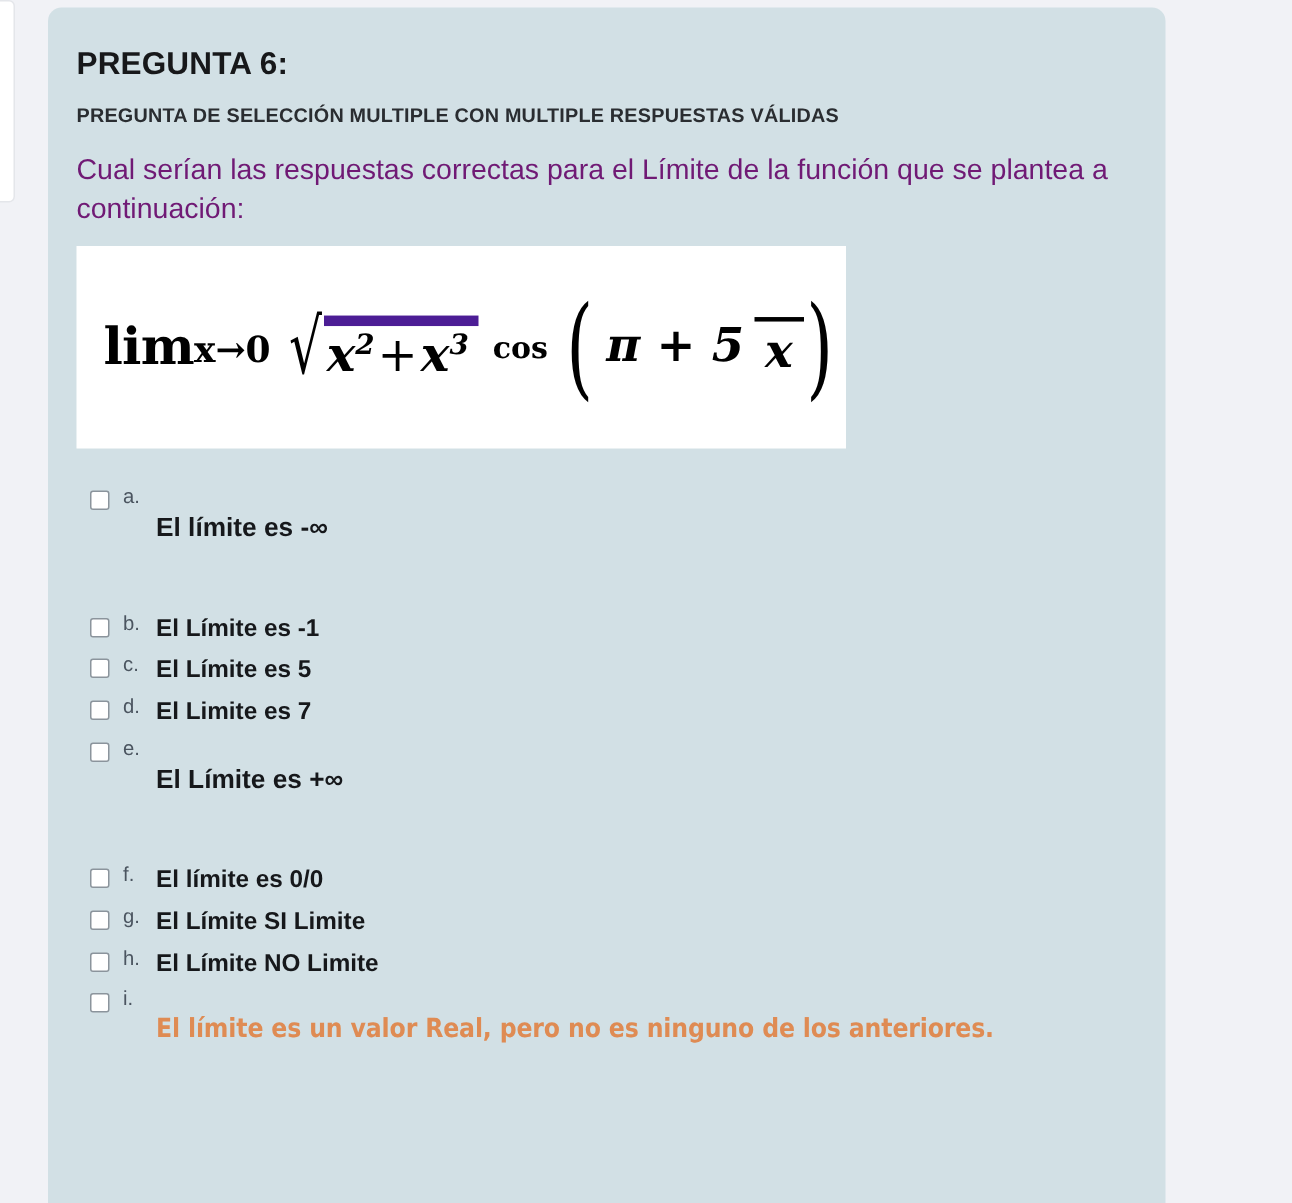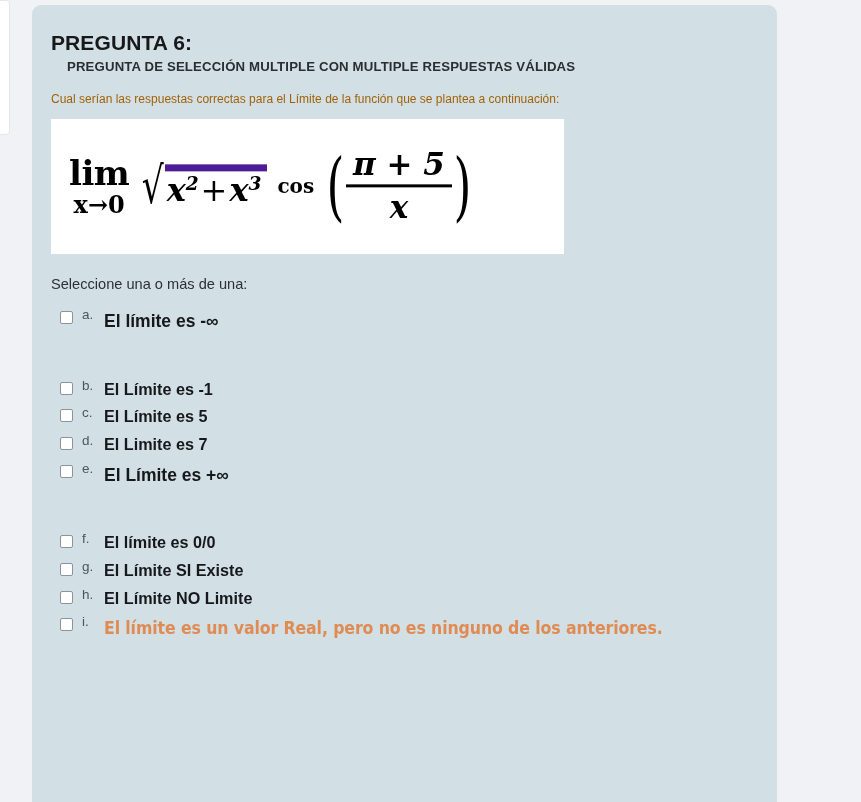--- a/index.html
+++ b/index.html
@@ -39,37 +39,37 @@
     border-radius: 9px 9px 0 0;
     box-sizing: border-box;
     padding: 26px 22px 0 19px;
   }
 
   .q-title {
     font-size: 21px;
     font-weight: bold;
     color: #17181a;
     letter-spacing: 0.1px;
-    margin: 0 0 4px 0;
+    margin: 0 0 14px 0;
     line-height: 1.15;
   }
 
   .q-subtitle {
     font-size: 13.2px;
     font-weight: bold;
     color: #2a2d31;
     letter-spacing: 0.15px;
-    margin: 0 0 16px 16px;
+    margin: 0 0 16px 0;
     line-height: 1.2;
   }
 
   .q-prompt {
-    font-size: 12px;
+    font-size: 19px;
     font-weight: 400;
-    color: #a16207;
+    color: #701a75;
     margin: 0 0 12px 0;
     line-height: 1.35;
   }
 
   
   #formula-figure {
     width: 513px;
     height: 135px;
     background: #ffffff;
     margin: 0 0 22px 0;
@@ -82,21 +82,21 @@
     top: 50%;
     transform: translateY(-50%);
     display: flex;
     align-items: center;
     font-family: "DejaVu Serif", "Liberation Serif", serif;
     color: #000;
     white-space: nowrap;
   }
   .lim-block {
     display: inline-flex;
-    flex-direction: column;
+    flex-direction: row;
     align-items: center;
     line-height: 1;
     margin-right: 9px;
   }
   .lim-word {
     font-size: 34px;
     font-weight: bold;
     letter-spacing: -0.5px;
   }
   .lim-sub {
@@ -142,21 +142,21 @@
   .paren {
     font-size: 74px;
     font-weight: 400;
     line-height: 0.72;
     transform: scaleX(0.62);
     transform-origin: center;
     display: inline-block;
   }
   .frac {
     display: inline-flex;
-    flex-direction: column;
+    flex-direction: row;
     align-items: center;
     font-size: 31px;
     font-weight: bold;
     font-style: italic;
     line-height: 1.15;
     margin: 0 -4px;
   }
   .frac .num { padding: 0 7px 2px 7px; }
   .frac .den {
     border-top: 3px solid #000;
@@ -173,21 +173,21 @@
   }
 
   
   #answers { margin: 0; padding: 0; }
   .answer-row {
     display: flex;
     align-items: flex-start;
     margin-bottom: 4px;
   }
   .answer-row.tall { margin-bottom: 43px; }
-  .answer-row.tall .answer-text { font-size: 17.5px; margin-top: 5px; }
+  .answer-row.tall .answer-text { font-size: 17.5px; margin-top: 19px; }
 
   .ck {
     width: 13px;
     height: 13px;
     min-width: 13px;
     background: #ffffff;
     border: 1px solid #8b949c;
     border-radius: 2px;
     box-sizing: border-box;
     margin: 6px 9px 0 9px;
@@ -248,21 +248,20 @@
       <span class="frac">
         <span class="num">π + 5</span>
         <span class="den">x</span>
       </span>
 
       <span class="paren">)</span>
 
     </div>
   </div>
 
-  <div class="select-hint">Seleccione una o más de una:</div>
 
   <div id="answers">
       <div class="answer-row tall">
         <div class="ck"></div>
         <span class="answer-letter">a.</span>
         <span class="answer-text">El límite es -∞</span>
       </div>
       <div class="answer-row">
         <div class="ck"></div>
         <span class="answer-letter">b.</span>
@@ -284,21 +283,21 @@
         <span class="answer-text">El Límite es +∞</span>
       </div>
       <div class="answer-row">
         <div class="ck"></div>
         <span class="answer-letter">f.</span>
         <span class="answer-text">El límite es 0/0</span>
       </div>
       <div class="answer-row">
         <div class="ck"></div>
         <span class="answer-letter">g.</span>
-        <span class="answer-text">El Límite SI Existe</span>
+        <span class="answer-text">El Límite SI Limite</span>
       </div>
       <div class="answer-row">
         <div class="ck"></div>
         <span class="answer-letter">h.</span>
         <span class="answer-text">El Límite NO Limite</span>
       </div>
       <div class="answer-row tall">
         <div class="ck"></div>
         <span class="answer-letter">i.</span>
         <span class="answer-text accent">El límite es un valor Real, pero no es ninguno de los anteriores.</span>

